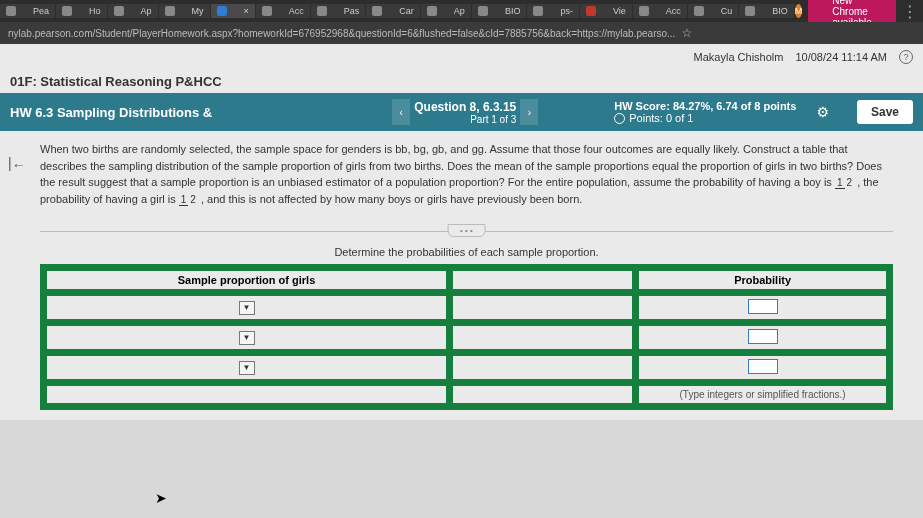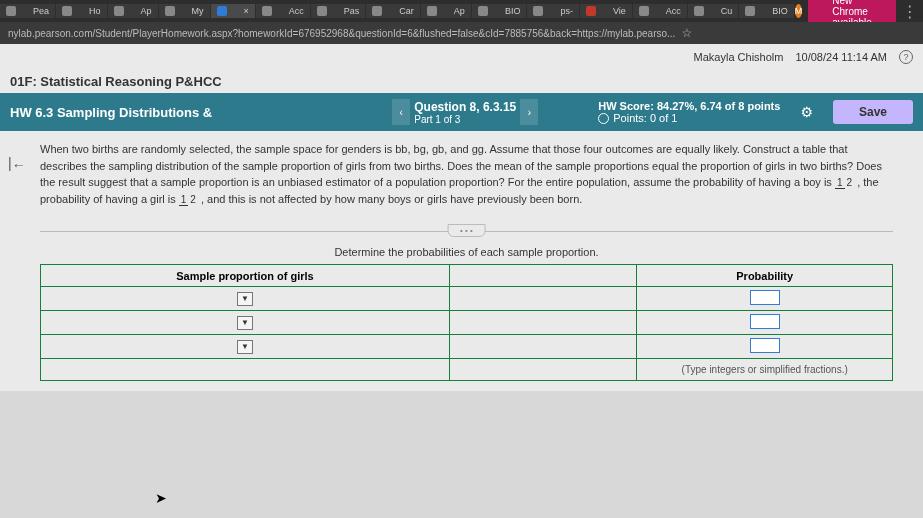--- a/index.html
+++ b/index.html
@@ -12,39 +12,39 @@
 .dots { color: #aaa; margin: 0 6px; }
 .url-bar { background: #3a3a3a; color: #bbb; font-size: 10px; padding: 4px 8px; display: flex; align-items: center; }
 .star { color: #bbb; margin-left: 6px; font-size: 12px; }
 .user-header { background: #eaeaea; padding: 6px 10px; text-align: left; font-size: 11px; color: #333; display: flex; justify-content: flex-end; align-items: center; gap: 12px; }
 .help-circle { width: 14px; height: 14px; border: 1px solid #666; border-radius: 50%; display: inline-flex; align-items: center; justify-content: center; font-size: 9px; color: #666; }
 .course-title { background: #eaeaea; color: #333; font-size: 13px; font-weight: bold; padding: 4px 10px; }
 .hw-bar { background: #2c7a8c; color: #fff; display: flex; align-items: center; padding: 6px 10px; font-size: 11px; }
 .hw-title { font-weight: bold; font-size: 13px; }
 .q-nav { display: flex; align-items: center; gap: 4px; margin-left: 180px; }
 .nav-btn { background: rgba(255,255,255,0.15); width: 18px; height: 26px; display: flex; align-items: center; justify-content: center; font-size: 10px; cursor: pointer; }
-.q-info { text-align: left; }
+.q-info { text-align: right; }
 .q-num { font-weight: bold; font-size: 12px; }
 .q-part { font-size: 10px; }
 .score-block { margin-left: auto; font-size: 11px; }
 .score-line { display: flex; align-items: center; gap: 4px; }
 .pts-circle { width: 11px; height: 11px; border: 1.5px solid #fff; border-radius: 50%; }
 .gear { margin-left: 20px; font-size: 14px; cursor: pointer; }
-.save-btn { background: #c4b5fd; color: #333; font-weight: bold; padding: 5px 26px; border-radius: 3px; margin-left: 20px; font-size: 12px; cursor: pointer; }
+.save-btn { background: #ffffff; color: #333; font-weight: bold; padding: 5px 14px; border-radius: 3px; margin-left: 28px; font-size: 12px; cursor: pointer; }
 .content { background: #eaeaea; padding: 10px 30px 10px 40px; position: relative; }
 .back-arrow { position: absolute; left: 8px; top: 24px; font-size: 14px; color: #555; cursor: pointer; }
 .question-text { font-size: 11px; color: #333; line-height: 1.5; padding-bottom: 10px; }
 .frac { display: inline-block; vertical-align: middle; text-align: center; font-size: 10px; line-height: 1; }
 .frac .n { border-bottom: 1px solid #333; padding: 0 2px; }
 .frac .d { padding: 0 2px; }
 .divider-wrap { position: relative; border-top: 1px solid #bbb; margin: 14px 0; }
 .divider-tab { position: absolute; left: 50%; top: -8px; transform: translateX(-50%); background: #eaeaea; border: 1px solid #bbb; border-radius: 0 0 6px 6px; padding: 1px 12px; font-size: 8px; color: #888; cursor: pointer; }
 .prompt { font-size: 11px; color: #333; margin: 10px 0 6px; text-align: center; }
 .task-table { width: 100%; border-collapse: collapse; font-size: 11px; }
-.task-table th, .task-table td { border: 1px solid #15803d; padding: 3px 6px; height: 22px; }
+.task-table th, .task-table td { border: 7px solid #15803d; padding: 3px 6px; height: 22px; }
 .task-table th { font-weight: bold; text-align: center; background: #eaeaea; }
 .dd { width: 16px; height: 14px; border: 1px solid #777; background: #f5f5f5; display: inline-block; text-align: center; font-size: 8px; line-height: 12px; cursor: pointer; color: #333; }
 .inp { width: 30px; height: 15px; border: 1px solid #2e7cd6; background: #fff; display: inline-block; }
 .hint { font-size: 10px; color: #555; text-align: center; padding-top: 4px; }
 .col-samp { width: 48%; text-align: center; }
 .col-mid { width: 22%; }
 .col-prob { width: 30%; text-align: center; }
 .cursor-arrow { position: absolute; left: 155px; bottom: 12px; font-size: 14px; color: #000; }
 </style>
 </head>

